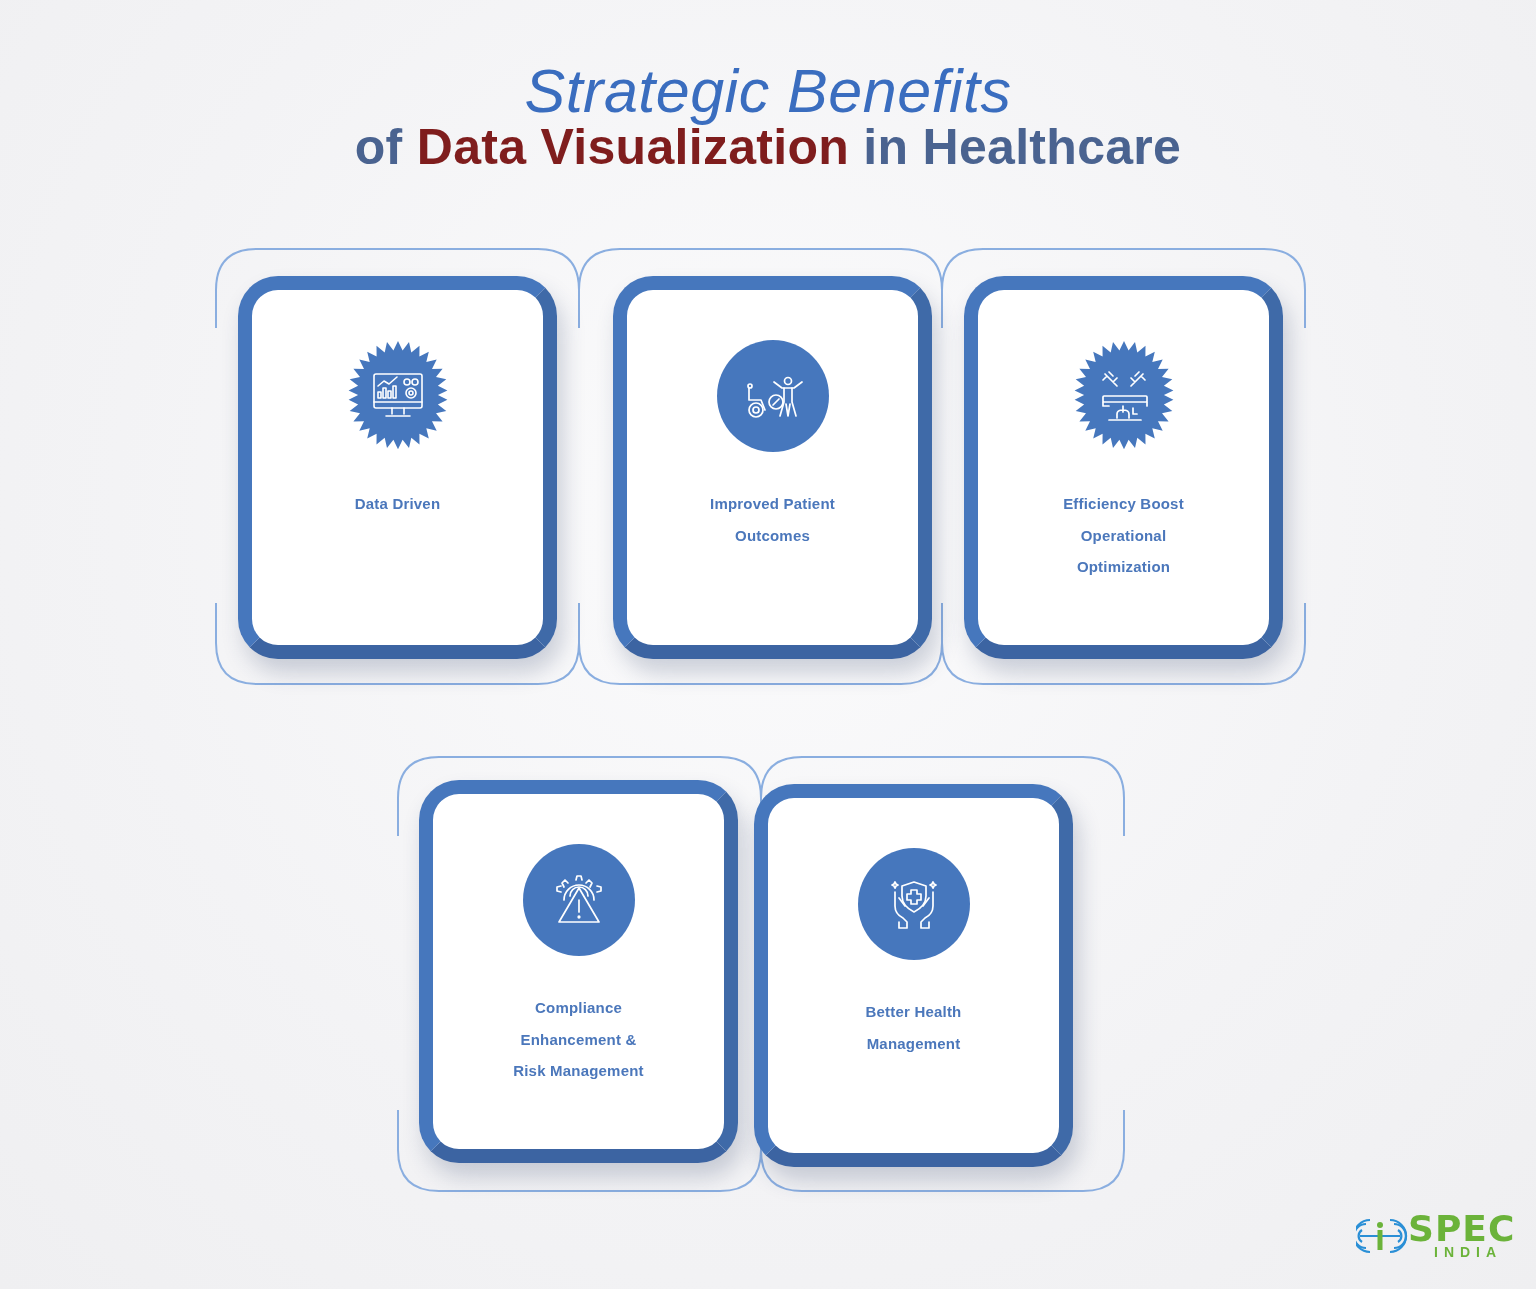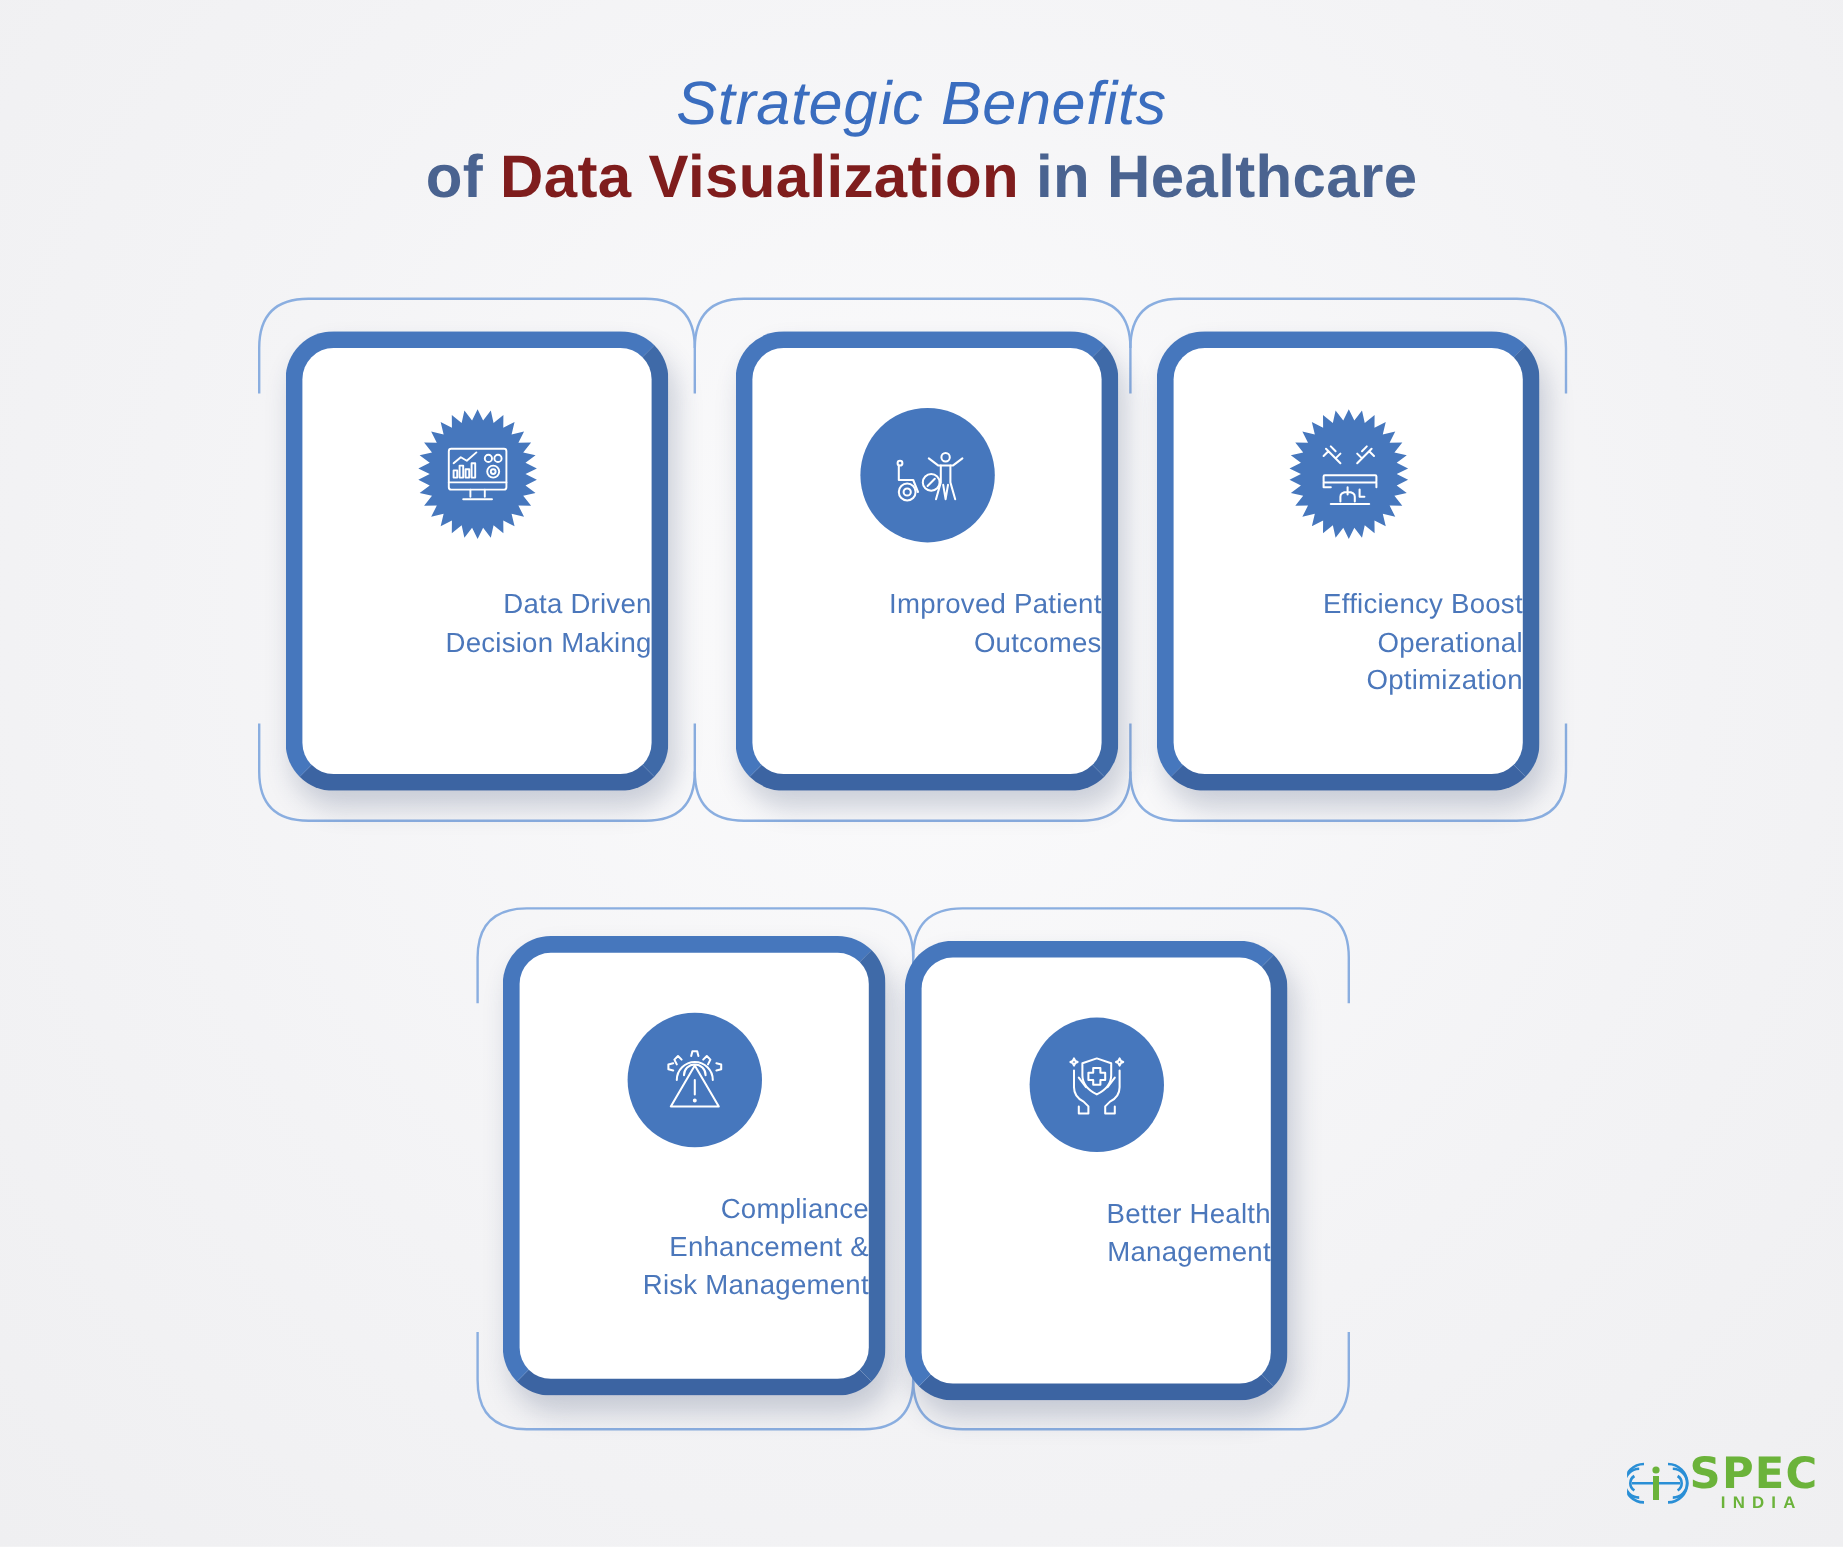--- a/index.html
+++ b/index.html
@@ -3,21 +3,21 @@
 <meta charset="utf-8">
 <style>
   html, body { margin: 0; padding: 0; }
   body {
     width: 1536px; height: 1289px; position: relative; overflow: hidden;
     background: radial-gradient(ellipse at 50% 40%, #fbfbfc 0%, #f3f3f5 60%, #efeff1 100%);
     font-family: "Liberation Sans", "DejaVu Sans", sans-serif;
   }
   .title1 {
     position: absolute; left: 0; width: 1536px; top: 56px; text-align: center;
-    font-size: 51px; font-style: italic; font-weight: 400; color: #3a6dbf;
+    font-size: 61px; font-style: italic; font-weight: 400; color: #3a6dbf;
     letter-spacing: 0.5px;
   }
   .title2 {
     position: absolute; left: 0; width: 1536px; top: 118px; text-align: center;
     font-size: 50px; font-weight: 700; color: #4a6390; letter-spacing: 0.3px;
   }
   .title2 .hl { color: #7f1d1d; }
 
   .frame { position: absolute; }
   .frame svg { position: absolute; left: 0; top: 0; overflow: visible; }
@@ -27,22 +27,22 @@
     border: 14px solid #4677bd; border-radius: 40px; background: #ffffff;
     box-shadow: 6px 14px 22px rgba(40, 60, 100, 0.22), inset 0 0 0 0 #fff;
     border-right-color: #3f6aa8; border-bottom-color: #3c64a2;
   }
   .icon-wrap {
     position: absolute; left: 50%; top: 46px; width: 118px; height: 118px;
     margin-left: -59px;
   }
   .icon-wrap svg { width: 118px; height: 118px; display: block; }
   .card-text {
-    position: absolute; left: 0; right: 0; top: 198px; text-align: right;
-    font-size: 23px; font-weight: 400; color: #4b77bb; line-height: 31.5px;
+    position: absolute; left: 0; right: 0; top: 198px; text-align: center;
+    font-size: 15px; font-weight: 700; color: #4b77bb; line-height: 31.5px;
     letter-spacing: 0.2px;
   }
   .card-text span { display: block; }
 
   .logo { position: absolute; left: 1356px; top: 1212px; width: 160px; height: 52px; }
   .logo-spec {
     position: absolute; left: 52px; top: -4px; font-size: 36px; font-weight: 700;
     color: #6bb33a; letter-spacing: 1px; font-family: "DejaVu Sans", sans-serif; text-align: center;
   }
   .logo-india {
@@ -90,21 +90,20 @@
         <path d="M39 50 l6 -5 l5 3 l8 -7"></path>
         <circle cx="68" cy="46" r="3"></circle>
         <circle cx="76" cy="46" r="3"></circle>
         <circle cx="72" cy="57" r="5"></circle>
         <circle cx="72" cy="57" r="2"></circle>
       </g>
     </svg>
   </div>
   <div class="card-text">
     <span>Data Driven</span>
-    <span>Decision Making</span>
   </div>
 </div>
 
 <div class="card" style="left:601px;top:276px;margin-left:12px;">
   <div class="icon-wrap">
     <svg viewBox="0 0 118 118">
       <circle cx="59" cy="60" r="56" fill="#4677bd"></circle>
       <g fill="none" stroke="#fff" stroke-width="1.7" stroke-linecap="round" stroke-linejoin="round">
         <circle cx="42" cy="74" r="7"></circle>
         <circle cx="42" cy="74" r="3"></circle>

